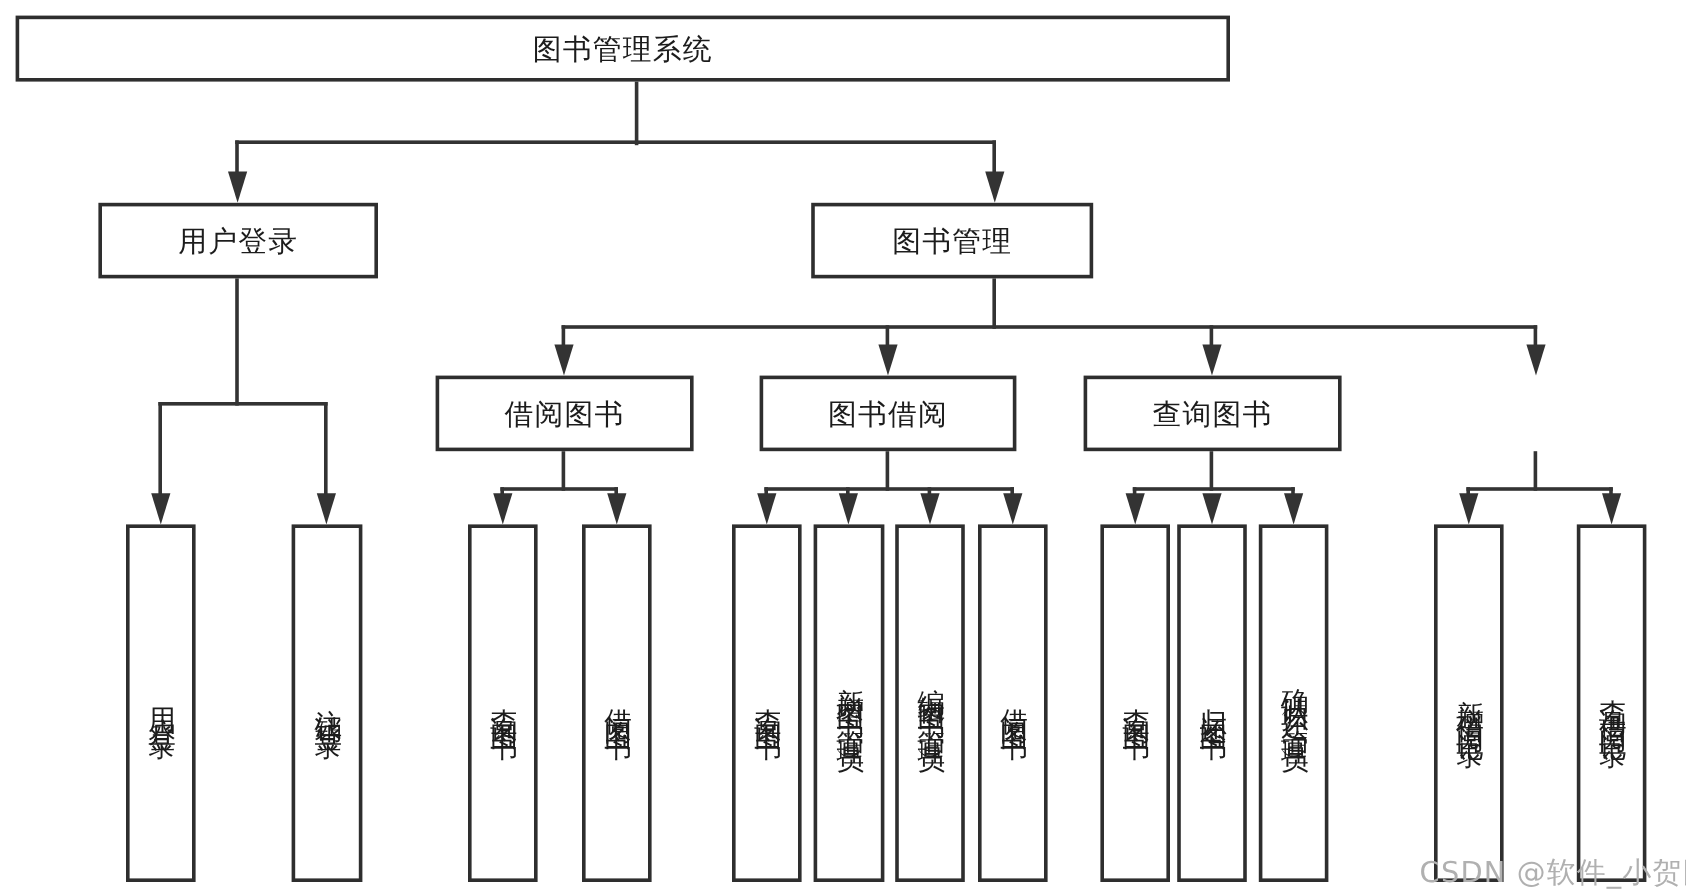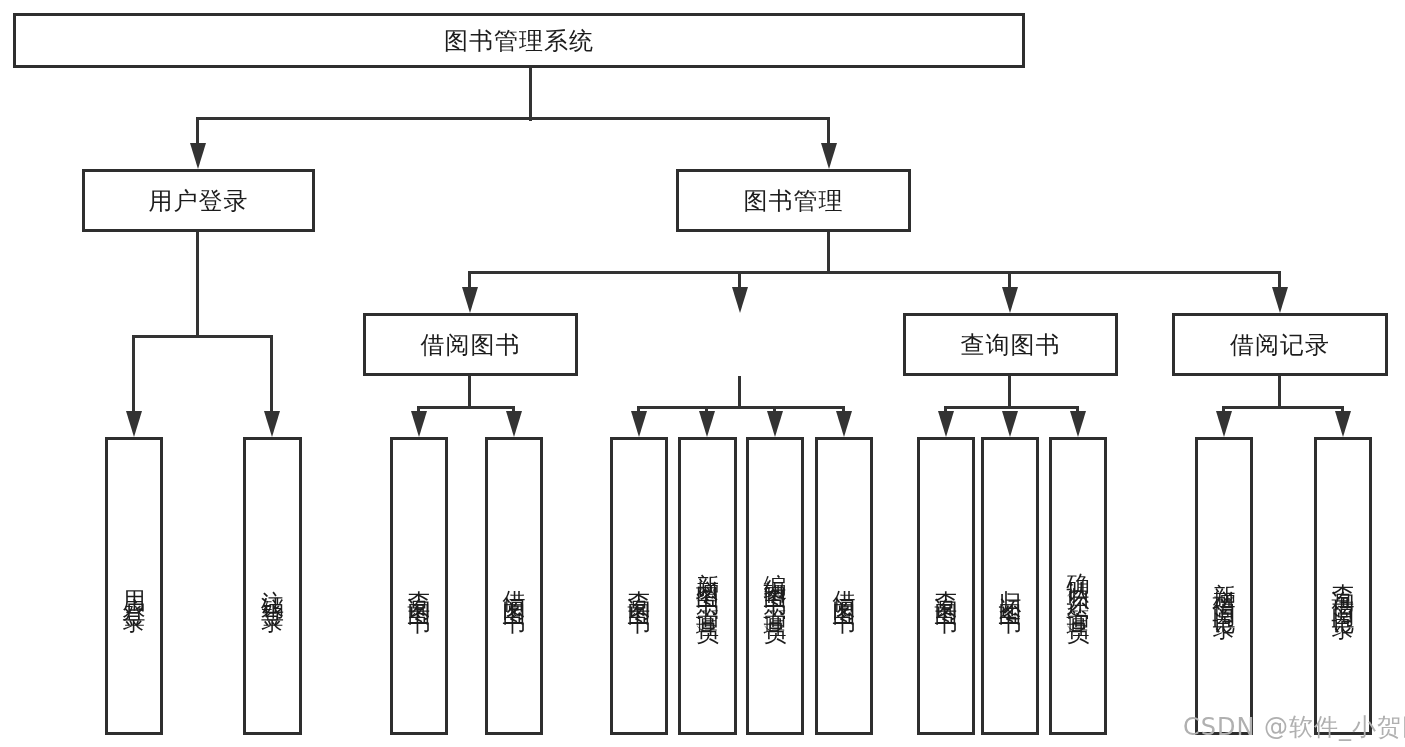--- a/index.html
+++ b/index.html
@@ -61,22 +61,22 @@
   <div class="vl" style="left:468px;top:271px;height:18px"></div>
   <div class="vl" style="left:738px;top:271px;height:18px"></div>
   <div class="vl" style="left:1008px;top:271px;height:18px"></div>
   <div class="vl" style="left:1278px;top:271px;height:18px"></div>
   <div class="ah" style="left:462px;top:287px"></div>
   <div class="ah" style="left:732px;top:287px"></div>
   <div class="ah" style="left:1002px;top:287px"></div>
   <div class="ah" style="left:1272px;top:287px"></div>
 
   <div class="node" style="left:363px;top:313px;width:215px;height:63px">借阅图书</div>
+  <div class="node" style="left:633px;top:313px;width:214px;height:63px">图书借阅</div>
   <div class="node" style="left:903px;top:313px;width:215px;height:63px">查询图书</div>
-  <div class="node" style="left:1172px;top:313px;width:216px;height:63px">借阅记录</div>
 
   <div class="vl" style="left:468px;top:376px;height:33px"></div>
   <div class="hl" style="left:417px;top:406px;width:98px"></div>
   <div class="vl" style="left:417px;top:406px;height:8px"></div>
   <div class="vl" style="left:512px;top:406px;height:8px"></div>
   <div class="ah" style="left:411px;top:411px"></div>
   <div class="ah" style="left:506px;top:411px"></div>
 
   <div class="vl" style="left:738px;top:376px;height:33px"></div>
   <div class="hl" style="left:637px;top:406px;width:208px"></div>

